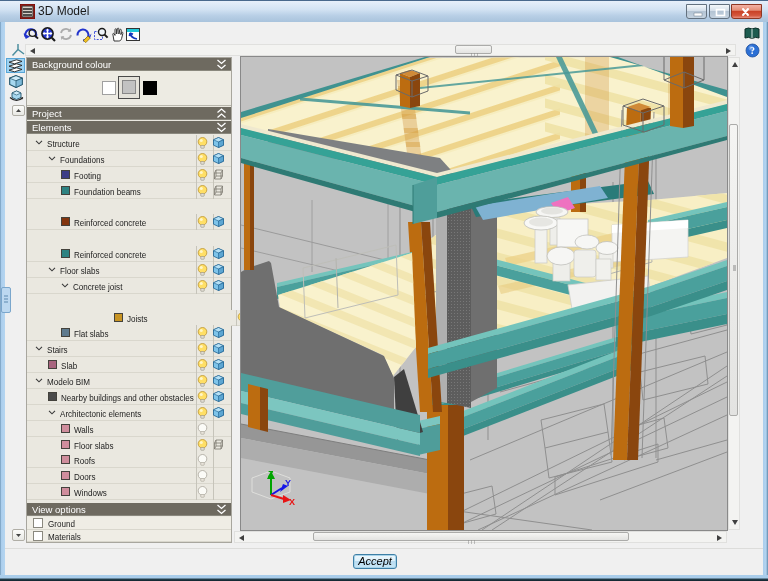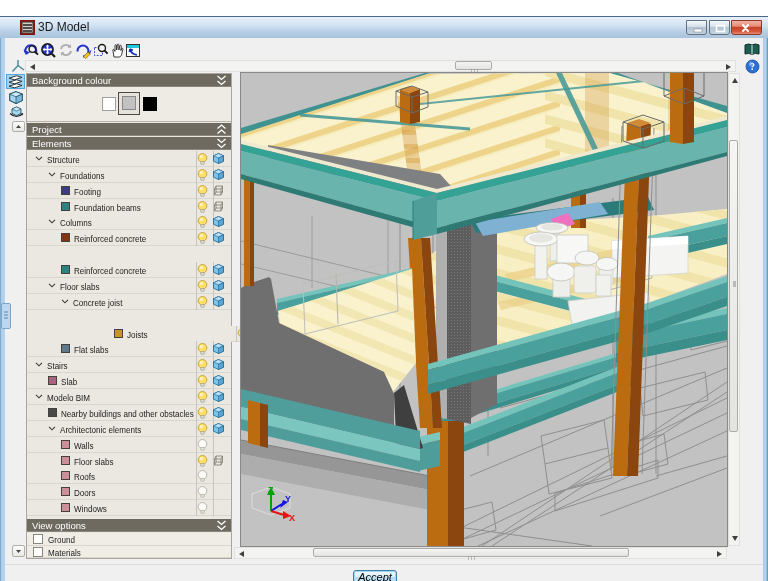--- a/index.html
+++ b/index.html
@@ -1,17 +1,17 @@
 <!DOCTYPE html>
 <html><head>
 <meta charset="utf-8">
 <style>
   * { margin:0; padding:0; box-sizing:border-box; }
   html,body { width:768px; height:581px; overflow:hidden; font-family:"Liberation Sans", sans-serif; }
-  #win { position:absolute; left:0; top:16px; width:768px; height:437px; background:#22c55e; }
+  #win { position:absolute; left:0; top:0; width:768px; height:437px; background:#22c55e; }
   .abs { position:absolute; }
   
   #titlebar { left:0; top:0; width:768px; height:22px;
     background:linear-gradient(#e7f0fa 0%, #d3e3f3 40%, #b8cfe6 70%, #a9c3dc 100%);
     border-top:1px solid #49698c; }
   #brdL { left:0; top:22px; width:5px; height:553px; background:linear-gradient(90deg,#5f87a8 0px,#aacdec 1px,#b3d4f0 4px); }
   #brdR { left:763px; top:22px; width:5px; height:553px; background:linear-gradient(90deg,#aacdec 0px,#b3d4f0 3px,#5f87a8 5px); }
   #brdB { left:0; top:575px; width:768px; height:6px; background:linear-gradient(#a9cdeb 0px,#a9cdeb 3px,#27424f 4px,#10222c 6px); }
   #title-text { left:38px; top:4px; font-size:12px; color:#1a1a1a; }
   .caption-btn { top:4px; height:15px; border-radius:0 0 3px 3px; border:1px solid #63717f;
@@ -270,38 +270,20 @@
         <div class="colsep2"></div>
         <svg class="bulb" viewBox="0 0 11 12">
           <circle cx="5.5" cy="4.8" r="4.3" fill="#ffdf66" stroke="#bb9430" stroke-width="0.8"></circle>
           <circle cx="4.3" cy="3.5" r="1.5" fill="#fff6c8"></circle>
           <rect x="3.8" y="8.6" width="3.4" height="2.6" rx="0.5" fill="#e8e4da" stroke="#9a968c" stroke-width="0.7"></rect>
         </svg>
         <svg class="cube" viewBox="0 0 11 11">
           <polygon points="3,1 9.5,1 9.5,7 3,7" fill="none" stroke="#7c7870" stroke-width="0.8"></polygon>
           <polygon points="1.5,4 8,4 8,10 1.5,10" fill="none" stroke="#7c7870" stroke-width="0.8"></polygon>
           <path d="M3 1L1.5 4M9.5 1L8 4M9.5 7L8 10M3 7L1.5 10" stroke="#7c7870" stroke-width="0.8"></path>
-        </svg>
-      </div>
-<div class="trow" style="top:140px;">
-        <svg class="tchev" style="left:21px" viewBox="0 0 8 5">
-          <path d="M1 0.8 L4 3.8 L7 0.8" fill="none" stroke="#3a3a3a" stroke-width="1.1"></path>
-        </svg>
-        <div class="lbl" style="left:33px;">Columns</div>
-        <div class="colsep1"></div>
-        <div class="colsep2"></div>
-        <svg class="bulb" viewBox="0 0 11 12">
-          <circle cx="5.5" cy="4.8" r="4.3" fill="#ffdf66" stroke="#bb9430" stroke-width="0.8"></circle>
-          <circle cx="4.3" cy="3.5" r="1.5" fill="#fff6c8"></circle>
-          <rect x="3.8" y="8.6" width="3.4" height="2.6" rx="0.5" fill="#e8e4da" stroke="#9a968c" stroke-width="0.7"></rect>
-        </svg>
-        <svg class="cube" viewBox="0 0 11 11">
-          <polygon points="5.5,0.5 10.5,2.8 10.5,8.2 5.5,10.5 0.5,8.2 0.5,2.8" fill="#7ec4ea" stroke="#1c5f8e" stroke-width="0.8"></polygon>
-          <polygon points="0.5,2.8 5.5,5 10.5,2.8 5.5,0.5" fill="#b5e0f5" stroke="#1c5f8e" stroke-width="0.6"></polygon>
-          <polygon points="5.5,5 10.5,2.8 10.5,8.2 5.5,10.5" fill="#5da6d2" stroke="#1c5f8e" stroke-width="0.6"></polygon>
         </svg>
       </div>
 <div class="trow" style="top:156px;">
         <div class="tsq" style="left:34px;background:#83350e;"></div>
         <div class="lbl" style="left:47px;">Reinforced concrete</div>
         <div class="colsep1"></div>
         <div class="colsep2"></div>
         <svg class="bulb" viewBox="0 0 11 12">
           <circle cx="5.5" cy="4.8" r="4.3" fill="#ffdf66" stroke="#bb9430" stroke-width="0.8"></circle>
           <circle cx="4.3" cy="3.5" r="1.5" fill="#fff6c8"></circle>

